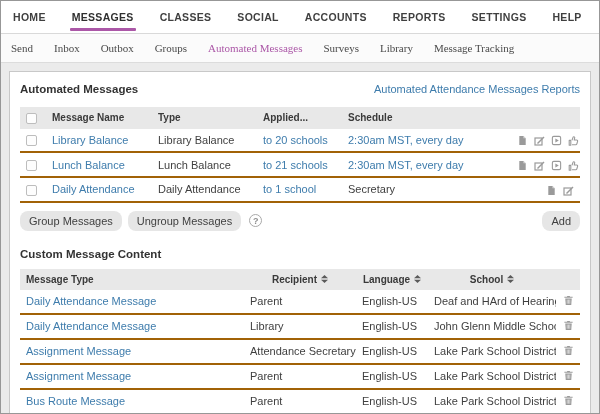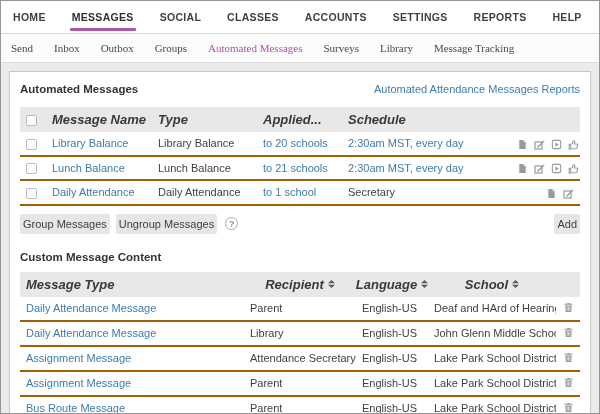--- a/index.html
+++ b/index.html
@@ -56,22 +56,22 @@
     min-height:344px;
     padding:11px 10px 10px 10px;
   }
   .section-head { display:flex; justify-content:space-between; align-items:baseline; margin-bottom:12px; }
   .section-title { font-size:11.5px; font-weight:700; color:#333; }
   .reports-link { font-size:11px; color:#3e7cac; text-decoration:none; cursor:pointer; }
   .link { color:#3e7cac; text-decoration:none; cursor:pointer; }
   
   table { width:100%; border-collapse:collapse; table-layout:fixed; }
   th {
-    background:#e8e8e8; font-size:13px; font-weight:700; color:#3a3a3a;
-    text-align:left; padding:5px 6px; white-space:nowrap; overflow:hidden;font-style:italic;
+    background:#e8e8e8; font-size:10px; font-weight:700; color:#3a3a3a;
+    text-align:left; padding:5px 6px; white-space:nowrap; overflow:hidden;
   }
   td {
     font-size:11px; color:#3f3f3f;
     padding:5px 6px; border-bottom:2px solid #a16207;
     white-space:nowrap; overflow:hidden;
   }
   .am-table .col-check { width:26px; }
   .am-table .col-name  { width:106px; }
   .am-table .col-type  { width:105px; }
   .am-table .col-appl  { width:85px; }
@@ -79,24 +79,24 @@
   .checkbox {
     display:inline-block; width:11px; height:11px;
     border:1px solid #bdbdbd; border-radius:2px; background:#fdfdfd;
     vertical-align:middle; cursor:pointer;
   }
   .icon-cell { text-align:right; }
   .row-icon { display:inline-block; margin-left:3px; cursor:pointer; vertical-align:middle; }
   
   .table-actions { display:flex; align-items:center; margin-top:8px; }
   .btn {
-    background:#e6e6e6; border:none; border-radius:2px;
+    background:#e6e6e6; border:none; border-radius:8px;
     font-family:"Liberation Sans", sans-serif;
     font-size:11px; color:#3f3f3f;
-    padding:4px 3px; margin-right:6px; cursor:pointer;
+    padding:4px 9px; margin-right:6px; cursor:pointer;
   }
   .btn-add { margin:0 0 0 auto; }
   .help-circle {
     display:inline-flex; align-items:center; justify-content:center;
     width:13px; height:13px; border:1px solid #a9a9a9; border-radius:50%;
     color:#8f8f8f; font-size:9px; font-weight:700; cursor:pointer; margin-left:2px;
   }
   .cmc-title { font-size:11.5px; font-weight:700; color:#333; margin:17px 0 9px 0; }
   .cmc-table .col-mtype { width:224px; }
   .cmc-table .col-recip { width:112px; }
@@ -136,25 +136,25 @@
         <path d="M3.5 0 7 3.2H0z" fill="#5a5a5a"></path>
         <path d="M0 4.8h7L3.5 8z" fill="#5a5a5a"></path>
       </g>
   </defs>
 </svg>
 
 <div class="topnav">
   <div class="nav-items">
     <a class="nav-item">HOME</a>
     <a class="nav-item active">MESSAGES</a>
+    <a class="nav-item">CLASSES</a>
     <a class="nav-item">SOCIAL</a>
-    <a class="nav-item">CLASSES</a>
     <a class="nav-item">ACCOUNTS</a>
+    <a class="nav-item">REPORTS</a>
     <a class="nav-item">SETTINGS</a>
-    <a class="nav-item">REPORTS</a>
     <a class="nav-item">HELP</a>
   </div>
 
 </div>
 
 <div class="subnav">
   <a class="subnav-item">Send</a>
   <a class="subnav-item">Inbox</a>
   <a class="subnav-item">Outbox</a>
   <a class="subnav-item">Groups</a>

